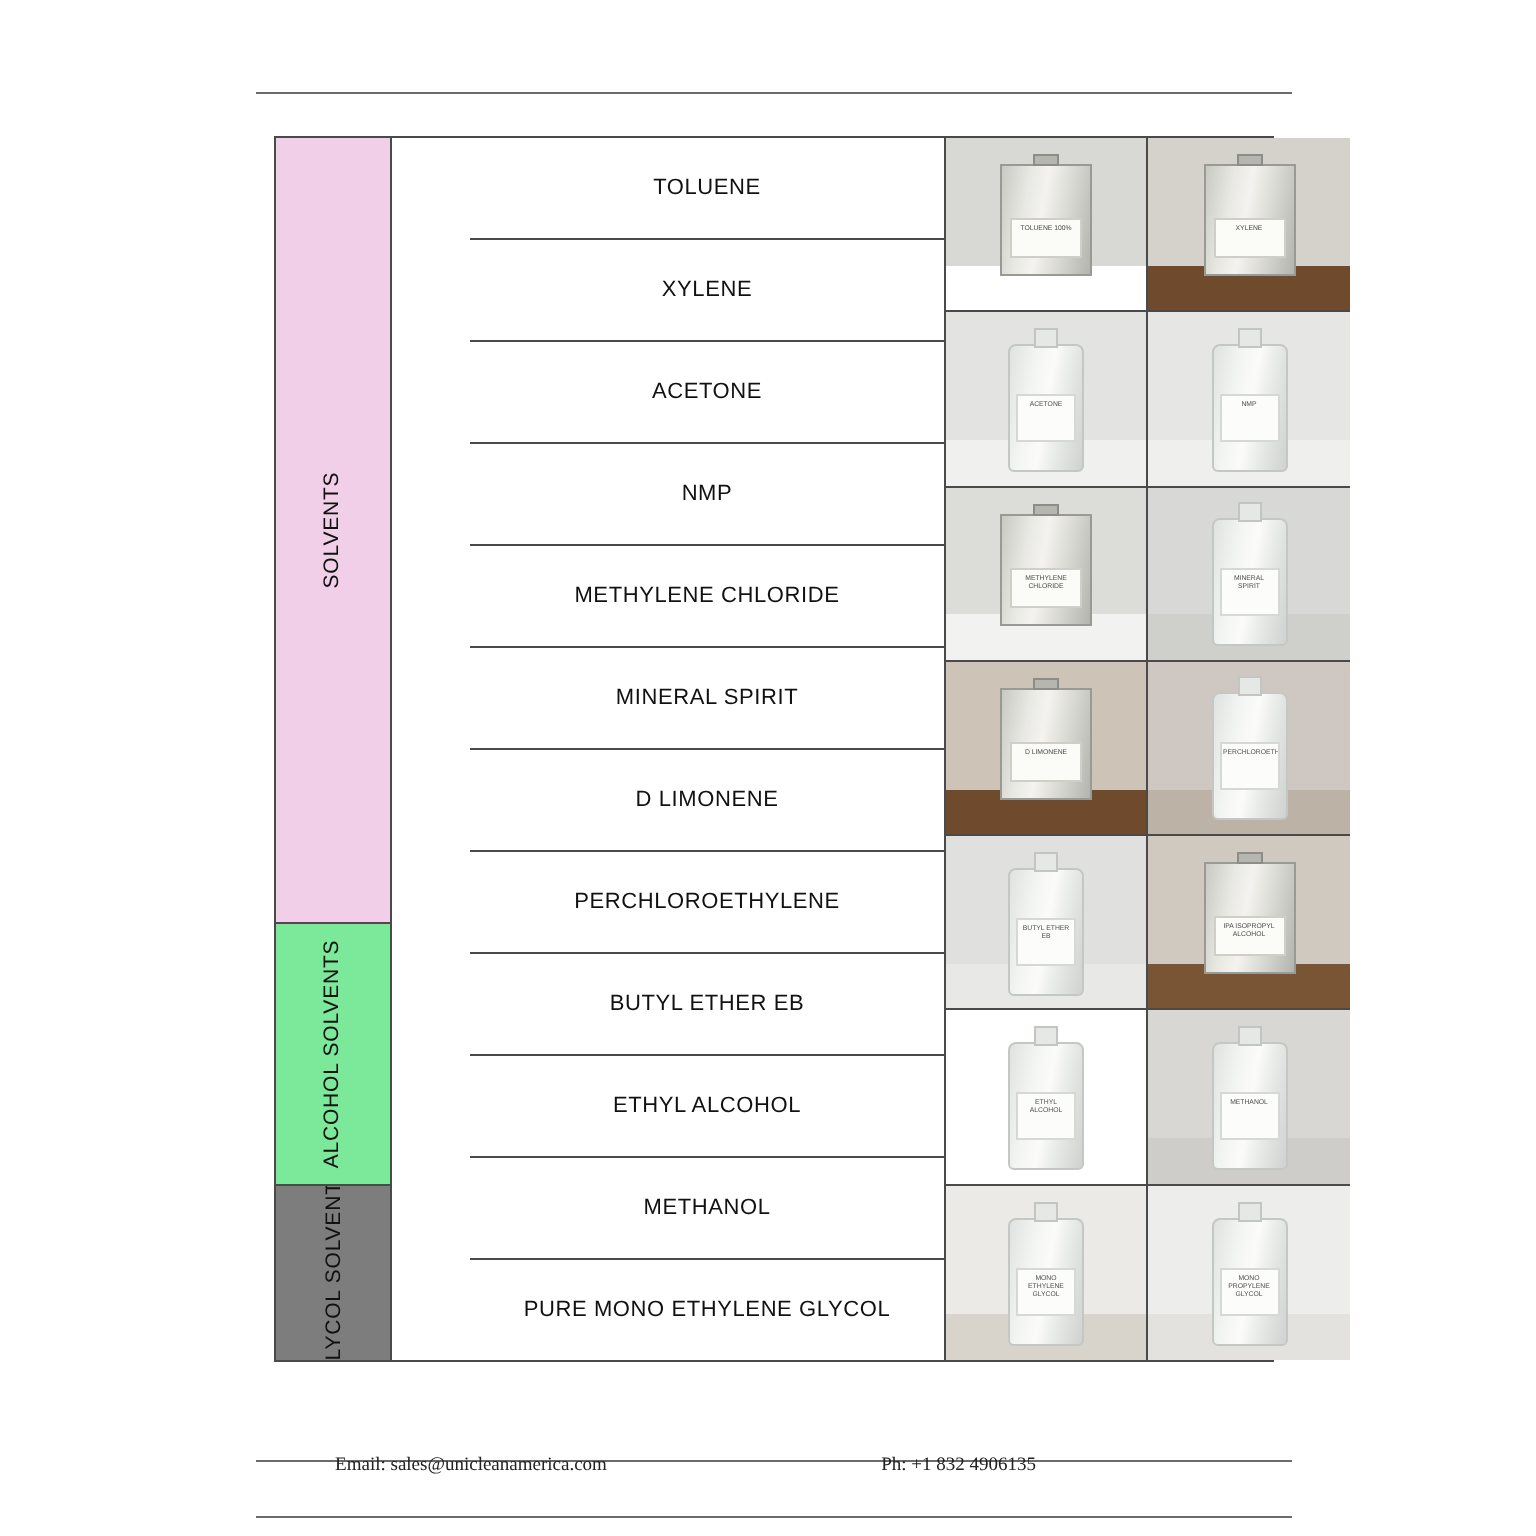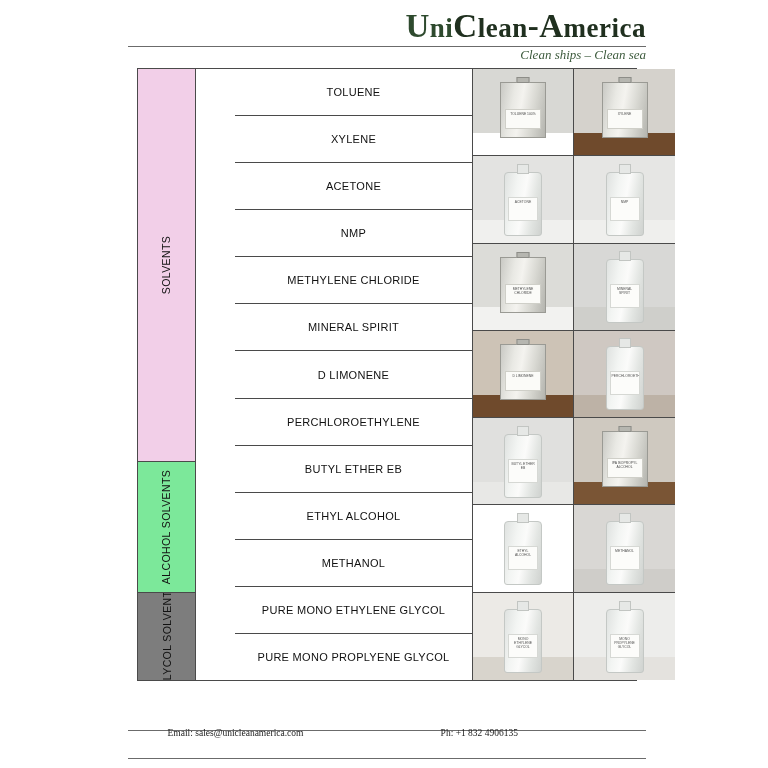--- a/index.html
+++ b/index.html
@@ -261,24 +261,20 @@
   }
   .footer .f-email { flex: 0 0 215px; text-align: center; }
   .footer .f-web { flex: 1 1 auto; text-align: center; }
   .footer .f-ph { flex: 0 0 175px; text-align: right; }
 </style>
 </head>
 <body>
 
 <div class="header">
   <div class="brand">
-    <div class="brand-title">
-      <span class="cap">U</span><span>ni</span><span class="cap dark">C</span><span class="dark">lean</span><span class="cap dark">-A</span><span class="dark">merica</span>
-    </div>
-    <div class="brand-tagline">Clean ships – Clean sea</div>
   </div>
   <div class="header-rule"></div>
 </div>
 
 <div class="sheet">
 
   <div class="cat-col">
     <div class="cat-cell" id="cat0" style="height: 392.786px; background: rgb(242, 207, 232);">
       <span class="cat-label">SOLVENTS</span>
     </div>
@@ -296,21 +292,20 @@
     <div class="name-cell">ACETONE</div>
     <div class="name-cell">NMP</div>
     <div class="name-cell">METHYLENE CHLORIDE</div>
     <div class="name-cell">MINERAL SPIRIT</div>
     <div class="name-cell">D LIMONENE</div>
     <div class="name-cell">PERCHLOROETHYLENE</div>
     <div class="name-cell">BUTYL ETHER EB</div>
     <div class="name-cell">ETHYL ALCOHOL</div>
     <div class="name-cell">METHANOL</div>
     <div class="name-cell">PURE MONO ETHYLENE GLYCOL</div>
-    <div class="name-cell">PURE MONO PROPLYENE GLYCOL</div>
   </div>
 
   <div class="img-col" id="photocolL">
       <div class="img-cell" style="height: 87.2857px;">
         <div class="photo">
           <div class="bg" style="background: rgb(216, 216, 212);"></div>
           <div class="tablebar" style="background: rgb(255, 255, 255);"></div>
           <div class="obj can">
             <div class="cap"></div>
             <div class="lbl">TOLUENE 100%</div>

